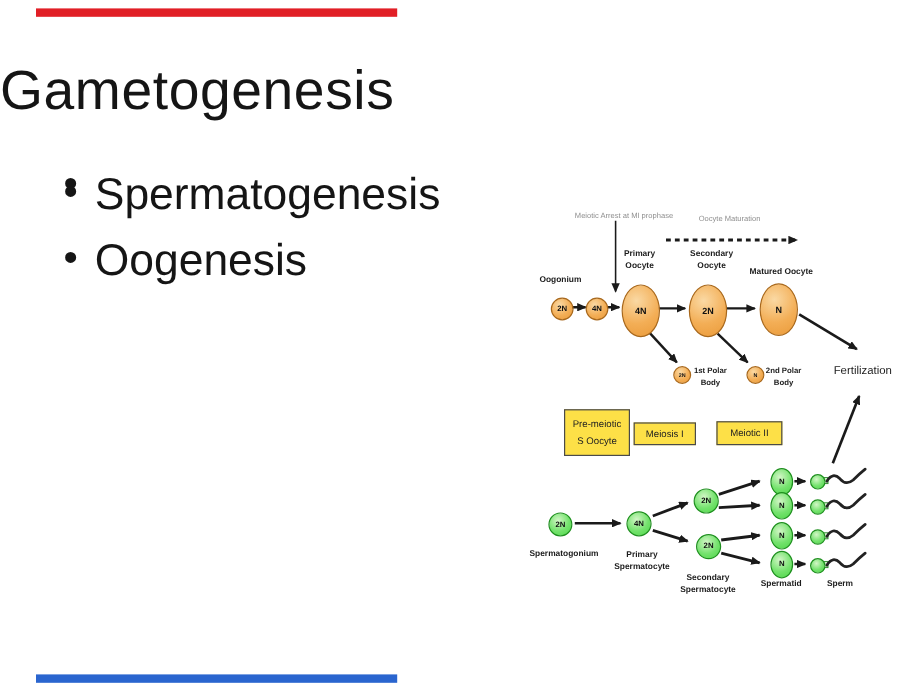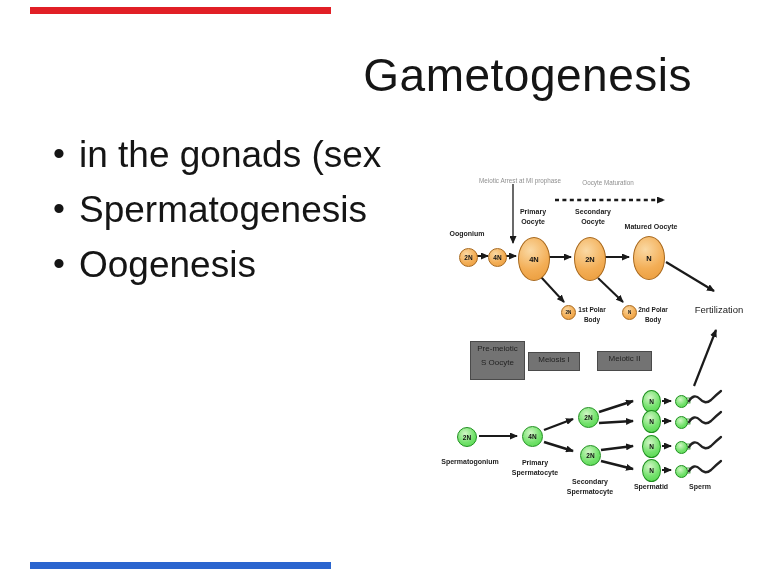--- a/index.html
+++ b/index.html
@@ -5,32 +5,32 @@
   html,body{margin:0;padding:0;}
   body{width:768px;height:576px;background:#ffffff;position:relative;overflow:hidden;
        font-family:"Liberation Sans", sans-serif;color:#121212;}
 
   
   .bar{position:absolute;left:30px;width:301px;height:7px;}
   .bar-top{top:7px;background:#e11f26;}
   .bar-bottom{top:562px;background:#2a65cf;}
 
   
-  .title{position:absolute;left:0;top:48px;width:692px;text-align:right;
+  .title{position:absolute;left:0;top:48px;width:692px;text-align:left;
          font-size:46px;letter-spacing:0.5px;color:#151515;}
   .bullets{position:absolute;left:55px;top:131px;width:380px;font-size:37px;line-height:48px;color:#151515;}
   .bullet-item{position:relative;padding-left:24px;margin-bottom:7px;}
   .bullet-dot{position:absolute;left:-2px;top:-2px;font-size:34px;}
 
   
   .diagram{position:absolute;left:430px;top:160px;width:338px;height:346px;filter:blur(0.3px);}
   .dlabel{position:absolute;text-align:center;font-size:7px;font-weight:700;line-height:10px;color:#1c1c1c;}
   .dnote{position:absolute;text-align:center;font-size:6.3px;font-weight:400;color:#8f8f8f;line-height:8px;}
-  .dbox{position:absolute;border:1.5px solid #4a4a4a;background:#737373;text-align:center;
-        font-size:8px;color:#222;display:flex;flex-direction:column;line-height:14px;}
+  .dbox{position:absolute;border:1.5px solid #4a4a4a;background:#fde047;text-align:center;
+        font-size:8px;color:#222;display:flex;flex-direction:column;justify-content:center;line-height:14px;}
   .cell{position:absolute;border-radius:50%;display:flex;align-items:center;justify-content:center;
         font-weight:700;color:#111;text-align:right;}
   .cell-orange{background:radial-gradient(circle at 38% 30%, #fad9a4 0%, #f3ae56 55%, #ea9a39 100%);
                border:1px solid #a8681c;}
   .cell-green{background:radial-gradient(circle at 40% 32%, #d2f6c6 0%, #74e26d 55%, #4ed648 100%);
               border:1px solid #1e8f1e;}
   .fs65{font-size:6.5px;} .fs75{font-size:7.5px;} .fs45{font-size:4.5px;}
   .fert{position:absolute;font-size:9.5px;font-weight:400;color:#1c1c1c;text-align:center;}
   svg{position:absolute;left:0;top:0;}
 </style>
@@ -38,21 +38,20 @@
 <body>
 
 <div class="bar bar-top"></div>
 <div class="bar bar-bottom"></div>
 
 <div class="title">Gametogenesis</div>
 
 <div class="bullets">
   <div class="bullet-item">
     <span class="bullet-dot">•</span>
-    <div>in the gonads (sex</div>
   </div>
   <div class="bullet-item">
     <span class="bullet-dot">•</span>
     <div>Spermatogenesis</div>
   </div>
   <div class="bullet-item">
     <span class="bullet-dot">•</span>
     <div>Oogenesis</div>
   </div>
 </div>

